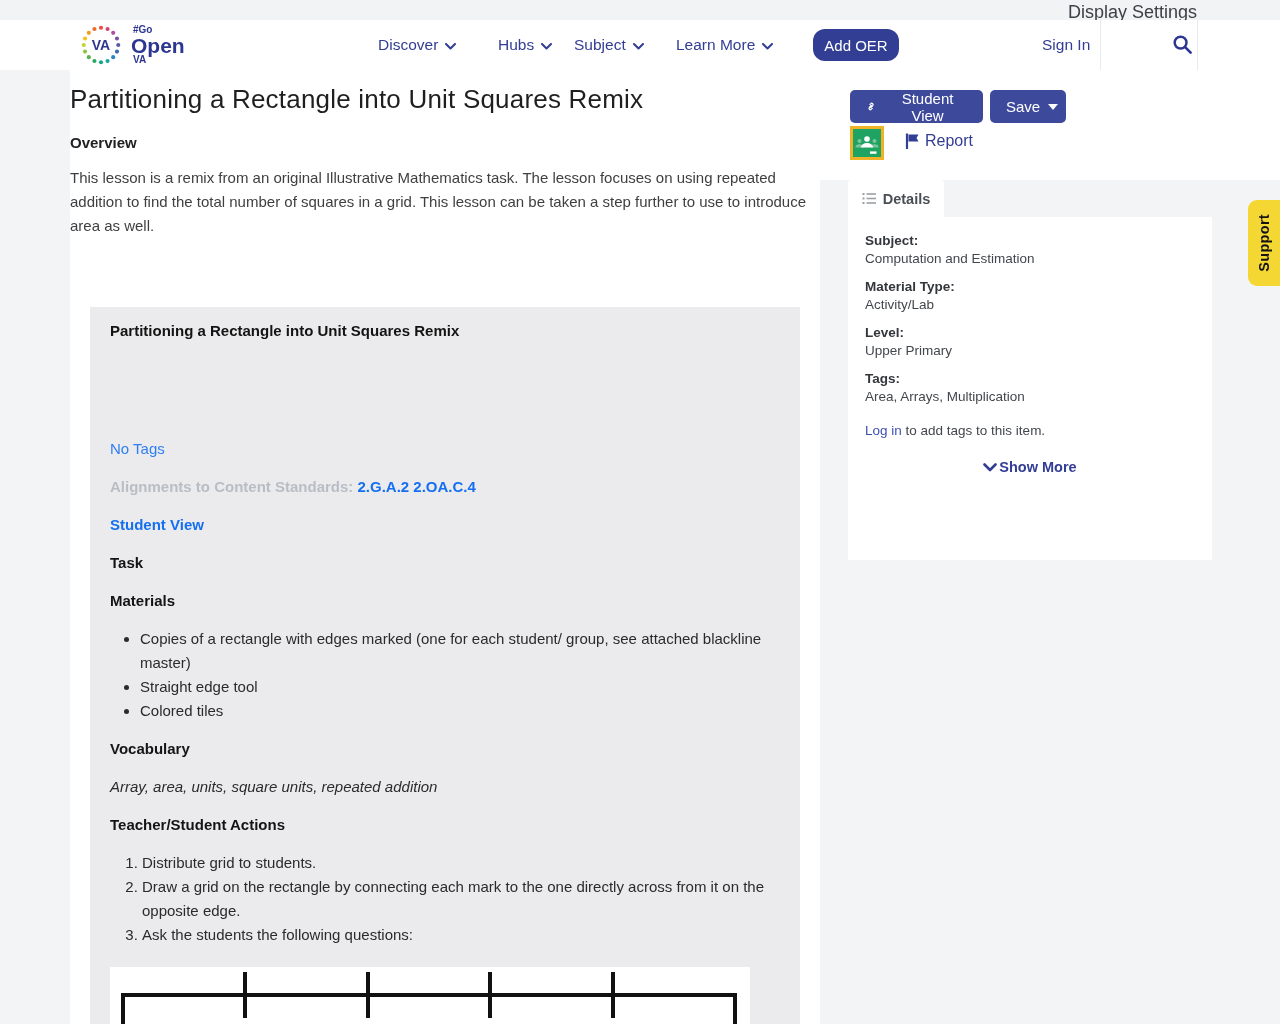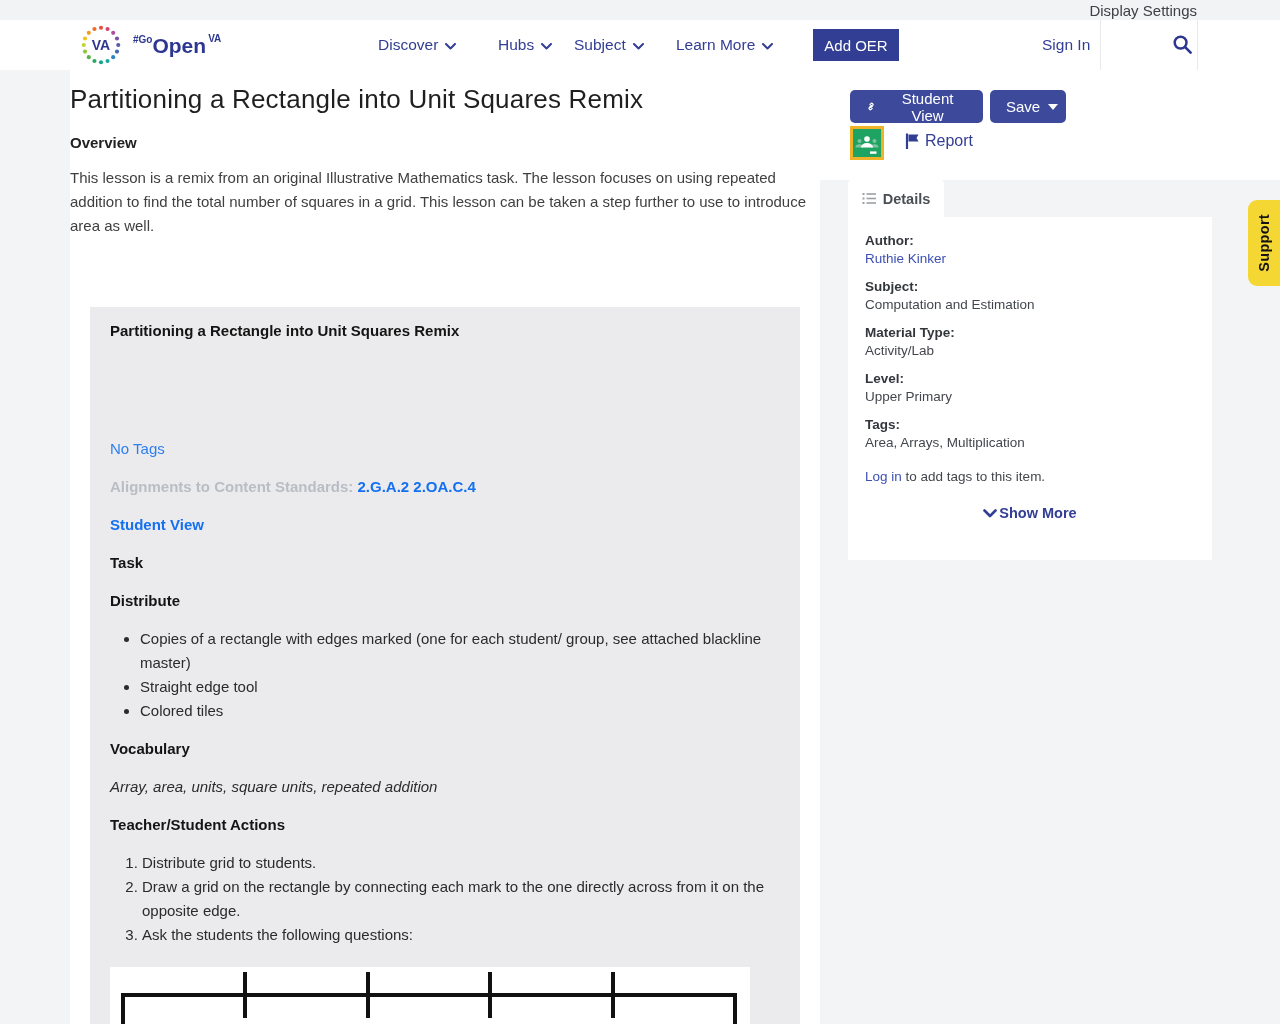--- a/index.html
+++ b/index.html
@@ -4,44 +4,44 @@
 <style>
   * { box-sizing: border-box; }
   html,body { margin:0; padding:0; }
   body {
     width:1280px; height:1024px; overflow:hidden; position:relative;
     background:#ffffff; font-family:"Liberation Sans", sans-serif; color:#222;
   }
   
   .topbar { position:absolute; left:0; top:0; width:1280px; height:20px; background:#f2f3f5; }
   .display-settings {
-    position:absolute; right:83px; top:2px; font-size:15px; color:#3c4147; cursor:pointer;
+    position:absolute; right:83px; top:2px; font-size:18px; color:#3c4147; cursor:pointer;
   }
   
   .navbar { position:absolute; left:0; top:20px; width:1280px; height:50px; background:#ffffff; }
   .logo { position:absolute; left:78px; top:2px; display:flex; align-items:center; gap:7px; cursor:pointer; }
   .logo-ring { position:relative; width:46px; height:46px; }
   .logo-va {
     position:absolute; left:0; top:0; width:46px; height:46px;
     display:flex; align-items:center; justify-content:center;
     font-weight:bold; font-size:14px; color:#2d3691;
   }
-  .logo-text { display:flex; line-height:1; color:#2d3691; font-weight:bold; }
+  .logo-text { display:flex; flex-direction:column; line-height:1; color:#2d3691; font-weight:bold; }
   .logo-hashgo { font-size:10px; margin-left:2px; }
   .logo-open { font-size:21px; letter-spacing:0; }
   .logo-vasmall { font-size:10px; margin-left:2px; margin-top:-1px; }
   .nav-item {
     position:absolute; top:0; height:50px; line-height:50px;
     color:#323d94; font-size:15.5px; font-weight:500; cursor:pointer;
     display:flex; align-items:center; gap:7px;
   }
   .nav-item svg { margin-top:2px; }
   .btn-add-oer {
     position:absolute; left:813px; top:9px; width:86px; height:32px;
-    background:#323d94; color:#fff; border:none; border-radius:0;
+    background:#323d94; color:#fff; border:none; border-radius:12px;
     font-size:15px; font-family:inherit; cursor:pointer;
   }
   .nav-divider { position:absolute; top:0; width:1px; height:50px; background:#e8e9ec; }
   .sign-in { position:absolute; left:1042px; top:0; height:50px; line-height:50px; color:#323d94; font-size:15.5px; font-weight:500; cursor:pointer; }
   .search-btn { position:absolute; left:1172px; top:14px; cursor:pointer; background:none; border:none; padding:0; }
   
   .left-gutter  { position:absolute; left:0; top:70px; width:70px; height:954px; background:#f3f4f6; }
   .right-region { position:absolute; left:820px; top:180px; width:460px; height:844px; background:#f3f4f6; }
   
   .page-title {
@@ -217,21 +217,21 @@
     <span class="align-link">2.G.A.2</span>
     <span class="align-link">2.OA.C.4</span>
   </div>
 
   <div class="lesson-block">
     <span class="link-bold-blue">Student View</span>
   </div>
 
   <div class="lesson-block lesson-h">Task</div>
 
-  <div class="lesson-block lesson-h">Distribute</div>
+  <div class="lesson-block lesson-h">Materials</div>
 
   <ul>
     <li>Copies of a rectangle with edges marked (one for each student/ group, see attached blackline master)</li>
     <li>Straight edge tool</li>
     <li>Colored tiles</li>
   </ul>
 
   <div class="lesson-block lesson-h">Vocabulary</div>
 
   <div class="lesson-block vocab-italic">Array, area, units, square units, repeated addition</div>
@@ -300,24 +300,20 @@
     <rect x="0.5" y="5.5" width="2" height="2" fill="#9aa0a6" stroke="none"></rect>
       <line x1="4.5" y1="6.5" x2="14" y2="6.5"></line>
     <rect x="0.5" y="10" width="2" height="2" fill="#9aa0a6" stroke="none"></rect>
       <line x1="4.5" y1="11" x2="14" y2="11"></line>
   </svg>
   <span>Details</span>
 </div>
 
 <div class="details-card">
   <div class="detail-group">
-    <div class="detail-label">Author:</div>
-    <div><span class="detail-link">Ruthie Kinker</span></div>
-  </div>
-  <div class="detail-group">
     <div class="detail-label">Subject:</div>
     <div>Computation and Estimation</div>
   </div>
   <div class="detail-group">
     <div class="detail-label">Material Type:</div>
     <div>Activity/Lab</div>
   </div>
   <div class="detail-group">
     <div class="detail-label">Level:</div>
     <div>Upper Primary</div>

